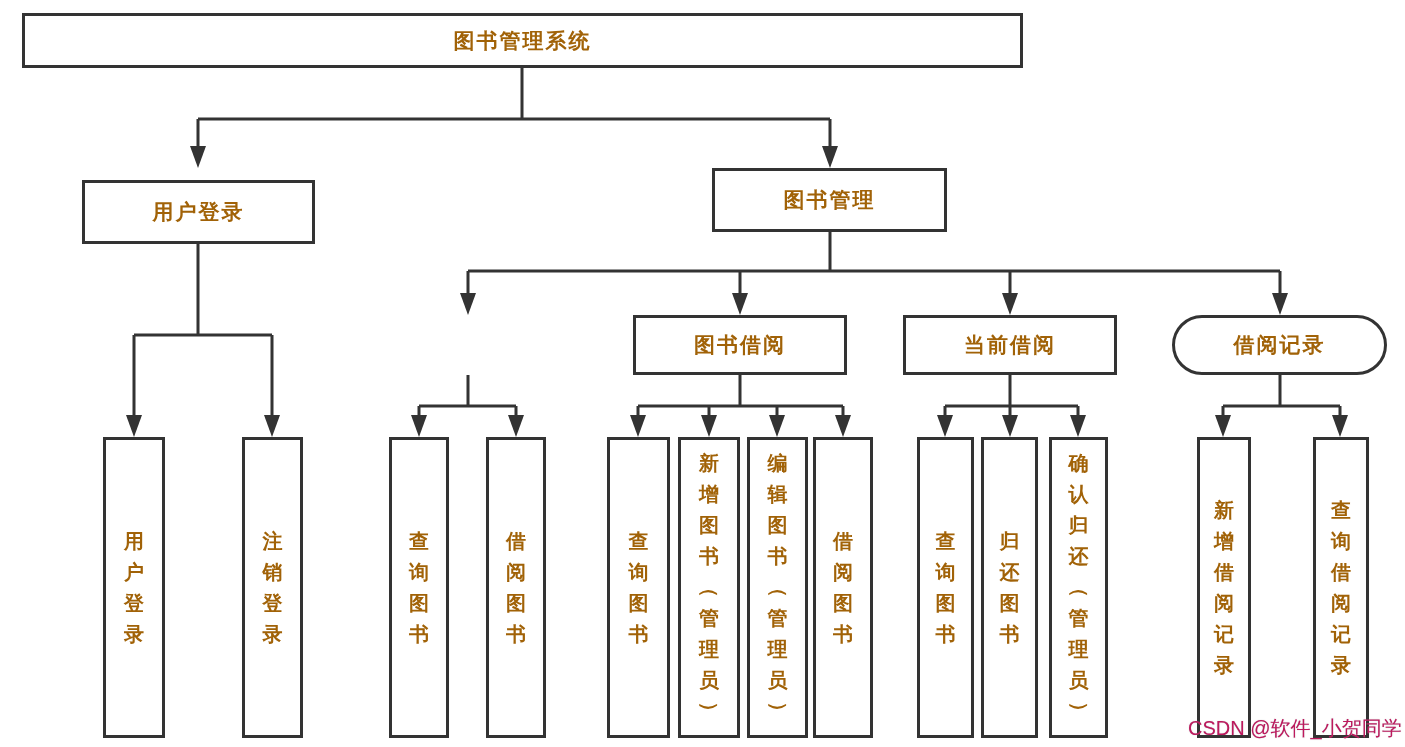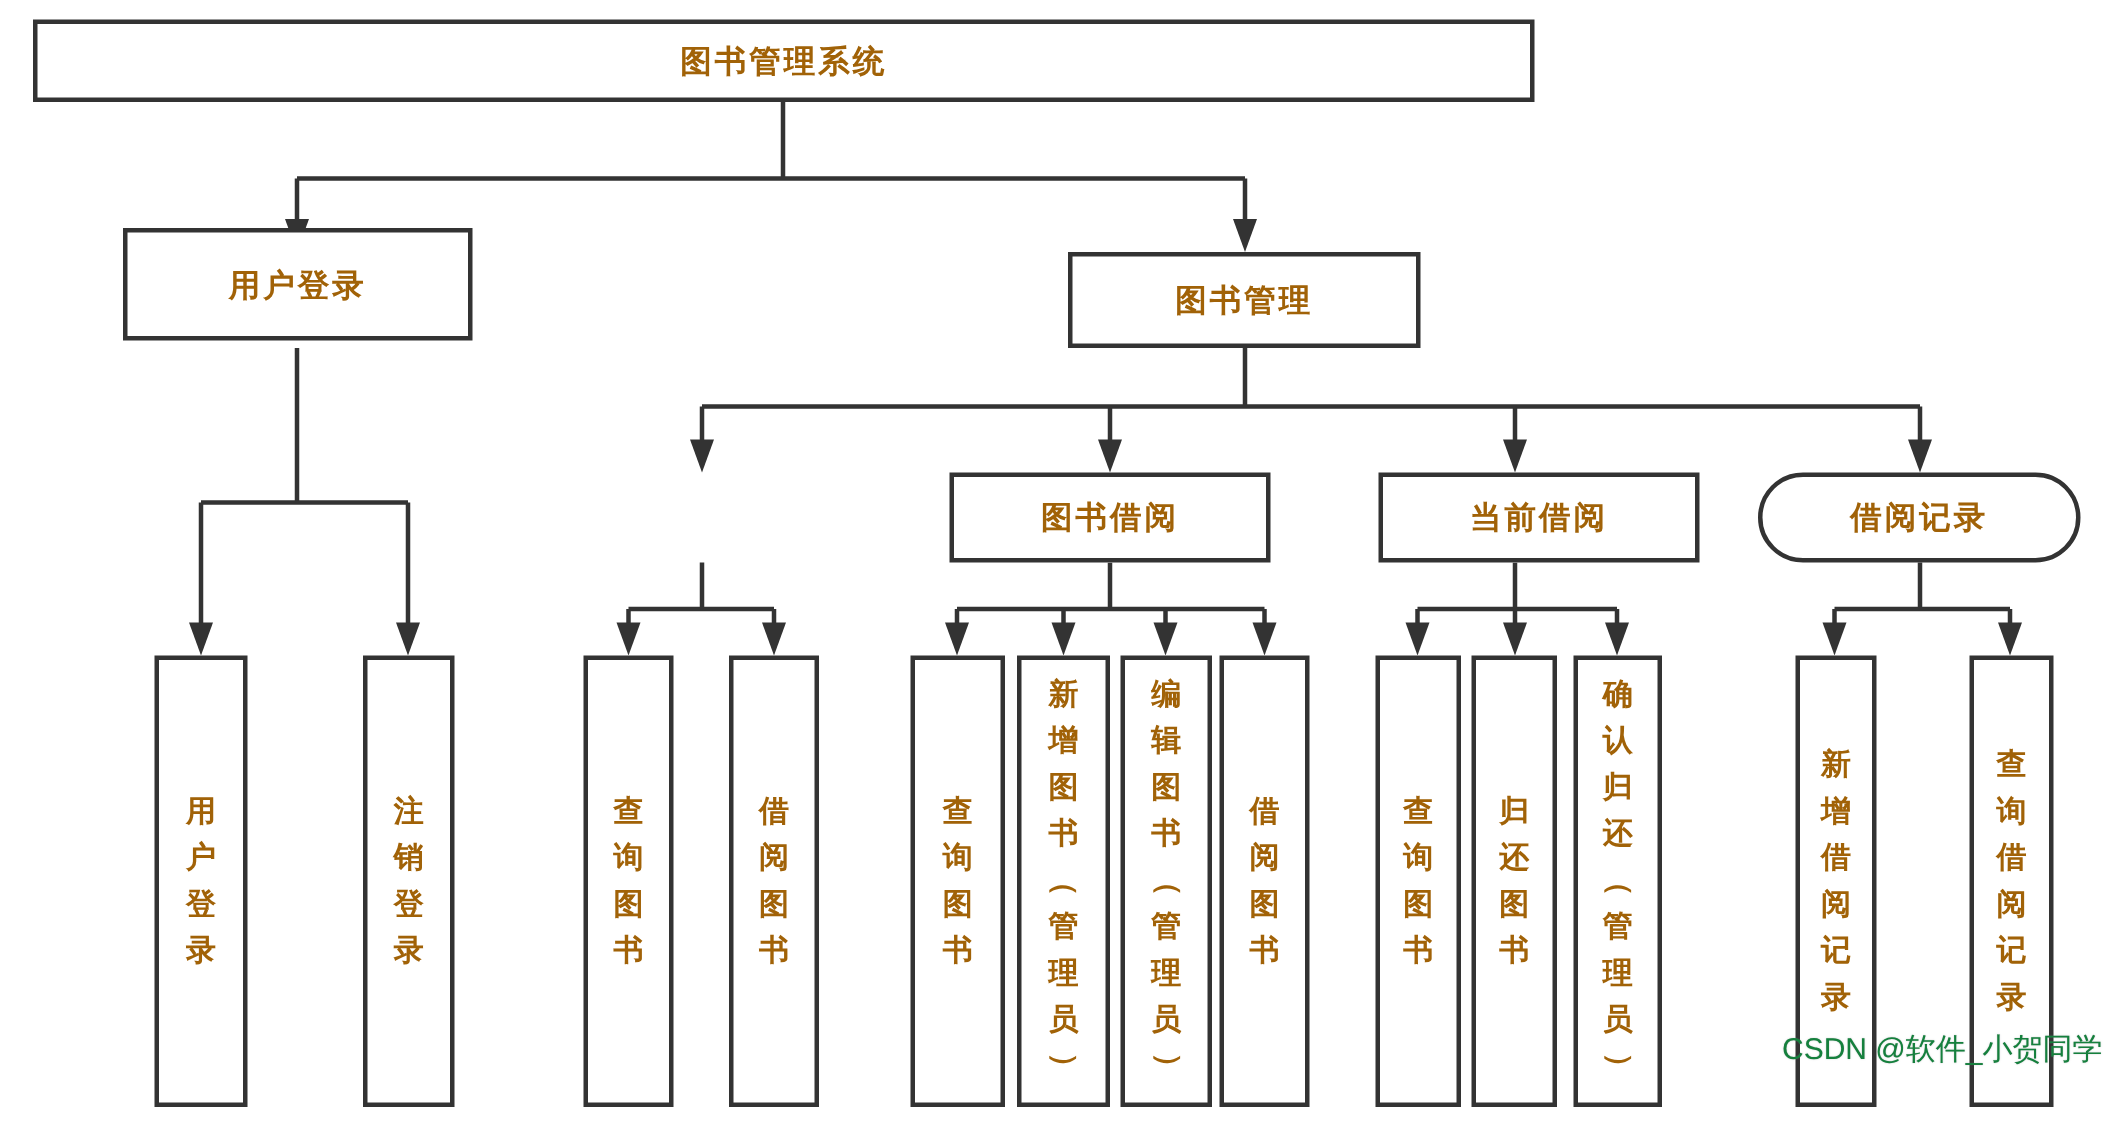--- a/index.html
+++ b/index.html
@@ -53,23 +53,23 @@
     font-size: 20px;
     line-height: 31px;
     text-align: center;
   }
   .vrot {
     transform: rotate(90deg);
   }
   .watermark {
     position: absolute;
     left: 1188px;
-    top: 686px;
+    top: 715px;
     font-size: 20px;
-    color: #15803d;
+    color: #be185d;
     white-space: nowrap;
     text-shadow: 0 0 1px rgba(120,125,130,0.5);
   }
 </style>
 </head>
 <body>
 
 <div id="canvas">
 
   <svg id="connectors" viewBox="0 0 1405 747" xmlns="http://www.w3.org/2000/svg">
@@ -109,31 +109,31 @@
       <polygon points="1070,415 1086,415 1078,437"></polygon>
       <polygon points="1215,415 1231,415 1223,437"></polygon>
       <polygon points="1332,415 1348,415 1340,437"></polygon>
     </g>
   </svg>
 
   <div class="box hbox" style="left:22px; top:13px; width:1001px; height:55px;">
     <span>图书管理系统</span>
   </div>
 
-  <div class="box hbox" style="left:82px; top:152px; width:233px; height:75px;">
+  <div class="box hbox" style="left:82px; top:180px; width:233px; height:64px;">
     <span>用户登录</span>
   </div>
   <div class="box hbox" style="left:712px; top:168px; width:235px; height:64px;">
     <span>图书管理</span>
   </div>
 
   <div class="box hbox" style="left:633px; top:315px; width:214px; height:60px;">
     <span>图书借阅</span>
   </div>
-  <div class="box hbox" style="left:903px; top:315px; width:214px; height:60px;margin-left:16px;">
+  <div class="box hbox" style="left:903px; top:315px; width:214px; height:60px;">
     <span>当前借阅</span>
   </div>
   <div class="box hbox" style="left:1172px; top:315px; width:215px; height:60px;border-radius:30px;">
     <span>借阅记录</span>
   </div>
 
   <div class="box vbox" style="left:103px; width:62px;">
     <div class="vtext">
         <span class="vchar">用</span>
         <span class="vchar">户</span>

